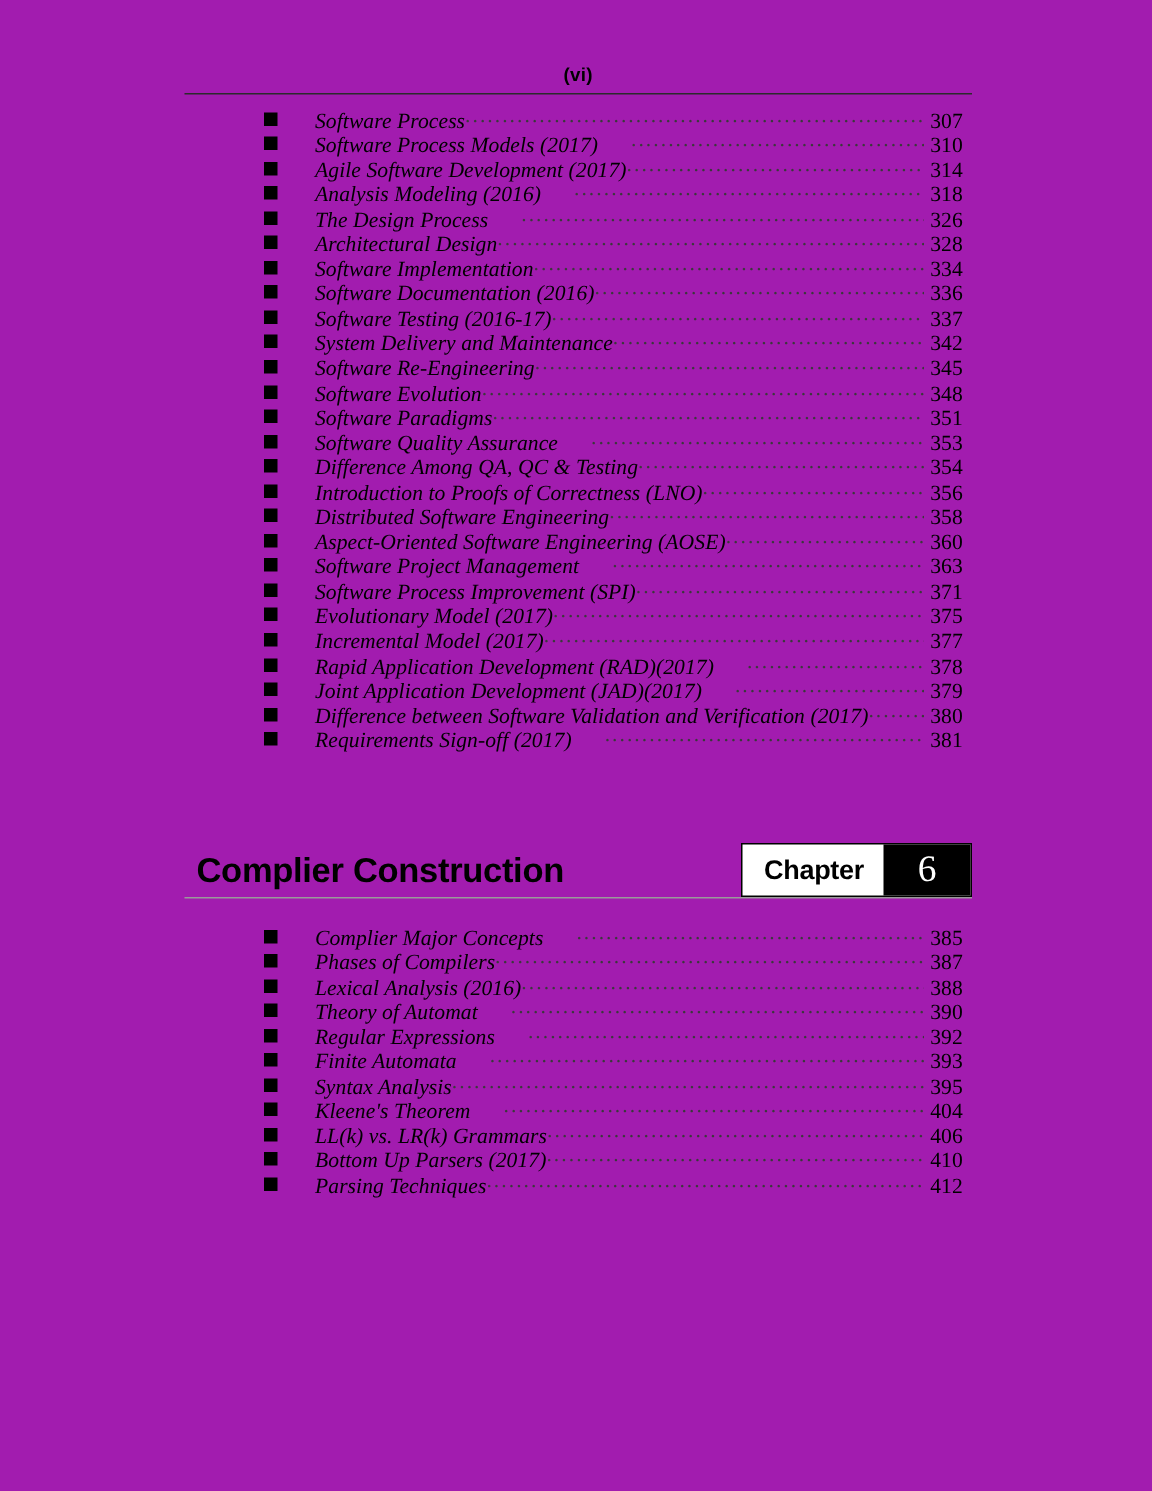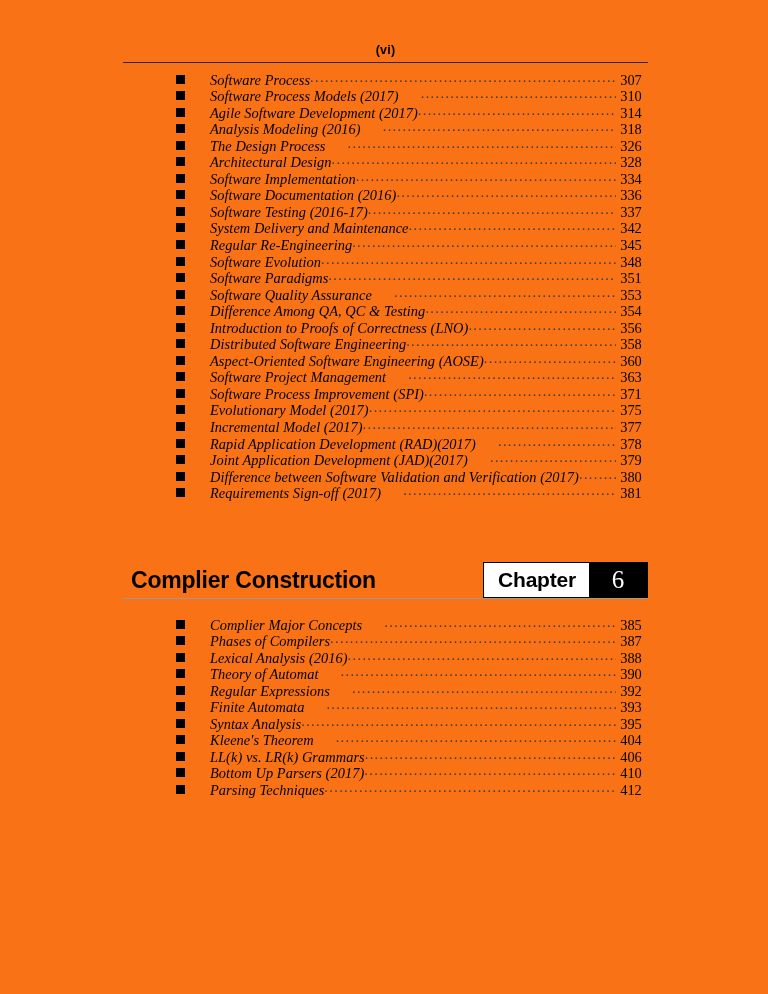--- a/index.html
+++ b/index.html
@@ -12,21 +12,21 @@
     height: 994px;
     position: relative;
     font-family: "Liberation Serif", serif;
     color: #000000;
     overflow: hidden;
   }
 
   .page {
     position: absolute;
     inset: 0;
-    background: #f97316;
+    background: #a21caf;
   }
 
   
   .folio {
     position: absolute;
     left: 123px;
     top: 43px;
     width: 525px;
     text-align: center;
     font-family: "Liberation Sans", sans-serif;
@@ -129,21 +129,21 @@
     height: 34px;
     border: 1.5px solid #000000;
     background: #ffffff;
   }
   .chapter-word {
     display: flex;
     align-items: center;
     padding: 0 13px 0 14px;
     font-family: "Liberation Sans", sans-serif;
     font-weight: bold;
-    font-size: 21px;
+    font-size: 18px;
     letter-spacing: -0.2px;
   }
   .chapter-num {
     display: flex;
     align-items: center;
     justify-content: center;
     width: 58px;
     background: #000000;
     color: #ffffff;
     font-family: "Liberation Serif", serif;
@@ -224,21 +224,21 @@
         <span class="entry-page">337</span>
       </div>
       <div class="toc-row">
         <span class="bullet"></span>
         <span class="entry-title">System Delivery and Maintenance</span>
         <span class="leader"></span>
         <span class="entry-page">342</span>
       </div>
       <div class="toc-row">
         <span class="bullet"></span>
-        <span class="entry-title">Regular Re-Engineering</span>
+        <span class="entry-title">Software Re-Engineering</span>
         <span class="leader"></span>
         <span class="entry-page">345</span>
       </div>
       <div class="toc-row">
         <span class="bullet"></span>
         <span class="entry-title">Software Evolution</span>
         <span class="leader"></span>
         <span class="entry-page">348</span>
       </div>
       <div class="toc-row">

